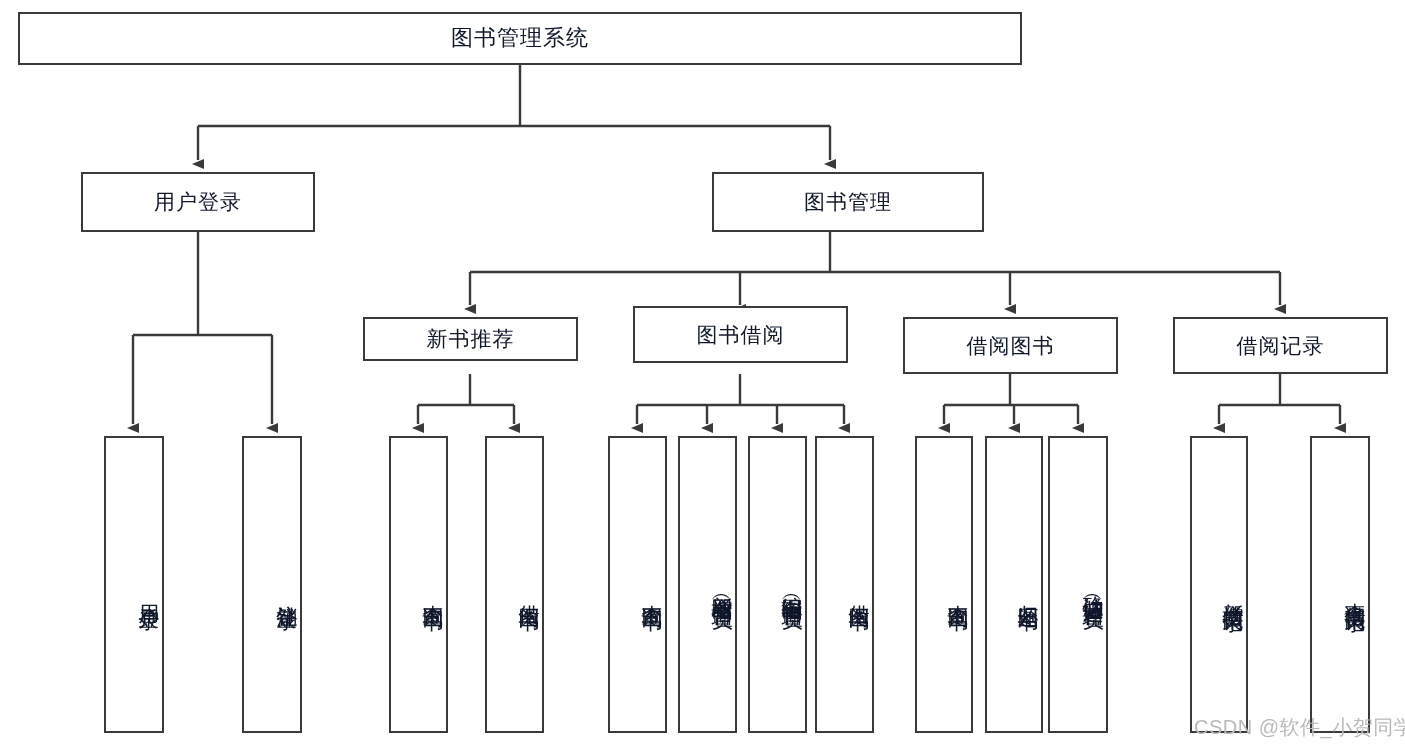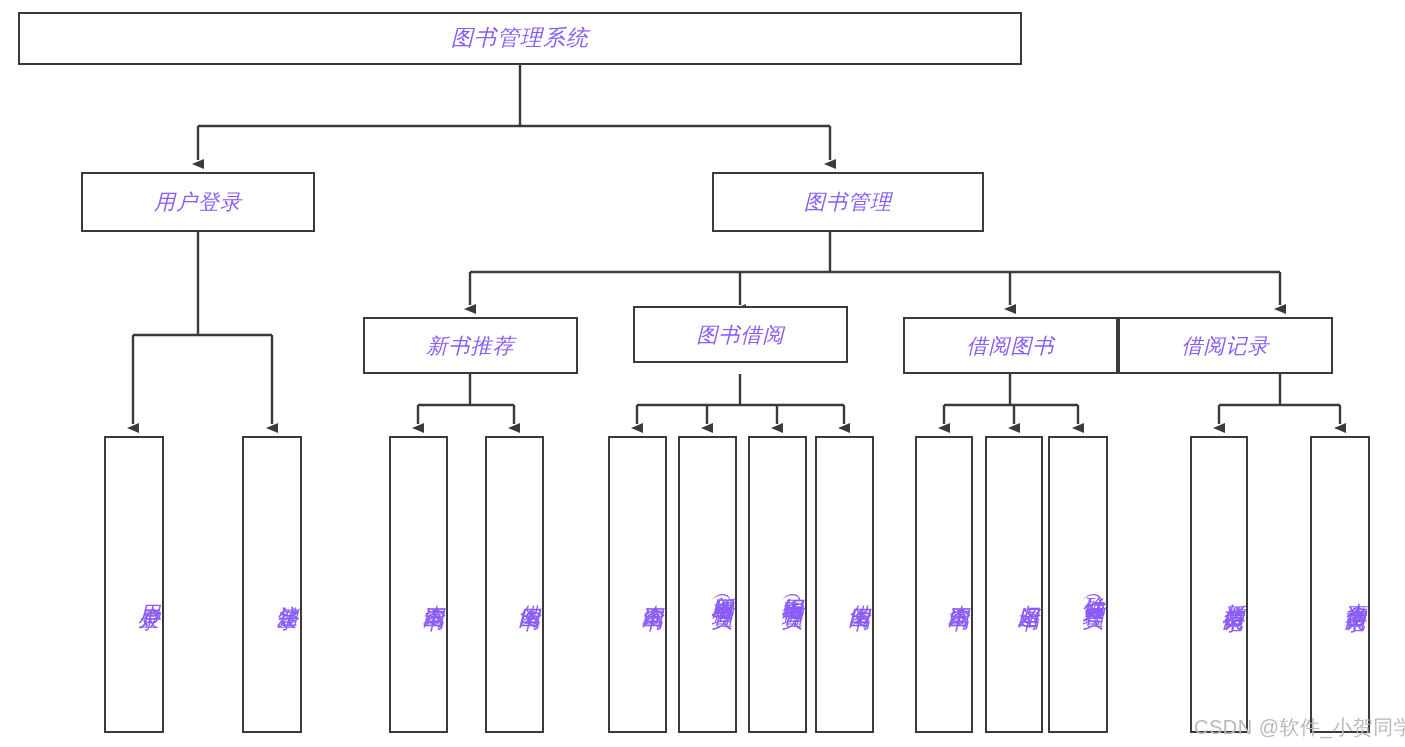--- a/index.html
+++ b/index.html
@@ -27,22 +27,21 @@
     pointer-events: none;
   }
   .node {
     position: absolute;
     box-sizing: border-box;
     background: #ffffff;
     border: 2px solid #3a3a3a;
     display: flex;
     align-items: center;
     justify-content: center;
-    color: #8b5cf6;
-    font-style: italic;
+    color: #0f172a;
   }
   .node.horiz {
     font-size: 21px;
     letter-spacing: 1px;
     line-height: 1.2;
   }
   .node.root {
     font-size: 22px;
   }
   .node.vert {
@@ -131,30 +130,30 @@
     <span>图书管理系统</span>
   </div>
 
   <div class="node horiz" style="left:81px; top:172px; width:234px; height:60px;">
     <span>用户登录</span>
   </div>
   <div class="node horiz" style="left:712px; top:172px; width:272px; height:60px;">
     <span>图书管理</span>
   </div>
 
-  <div class="node horiz" style="left:363px; top:317px; width:215px; height:57px;justify-content:center;">
+  <div class="node horiz" style="left:363px; top:317px; width:215px; height:44px;justify-content:center;">
     <span>新书推荐</span>
   </div>
   <div class="node horiz" style="left:633px; top:306px; width:215px; height:57px;">
     <span>图书借阅</span>
   </div>
   <div class="node horiz" style="left:903px; top:317px; width:215px; height:57px;">
     <span>借阅图书</span>
   </div>
-  <div class="node horiz" style="left:1118px; top:317px; width:215px; height:57px;">
+  <div class="node horiz" style="left:1173px; top:317px; width:215px; height:57px;">
     <span>借阅记录</span>
   </div>
 
   <div class="node vert" style="left:104px; top:436px; width:60px; height:297px;">
     <span>用户登录</span>
   </div>
   <div class="node vert" style="left:242px; top:436px; width:60px; height:297px;">
     <span>注销登录</span>
   </div>
 

